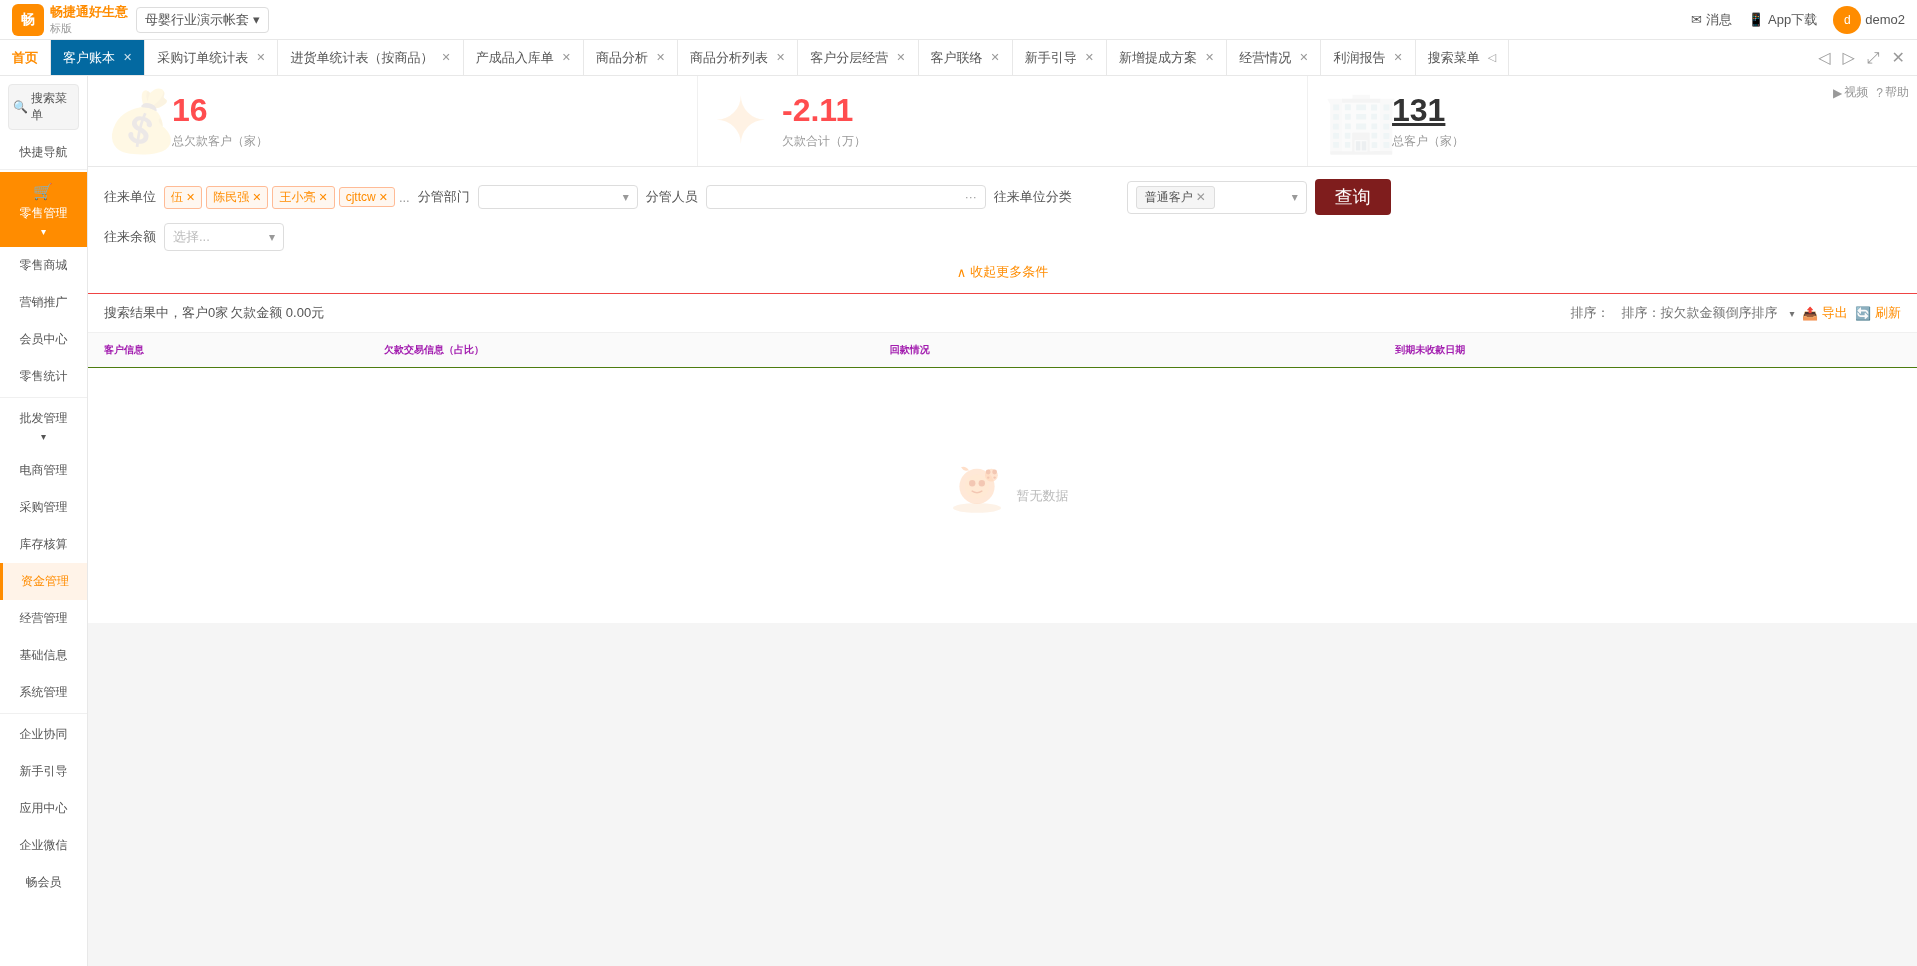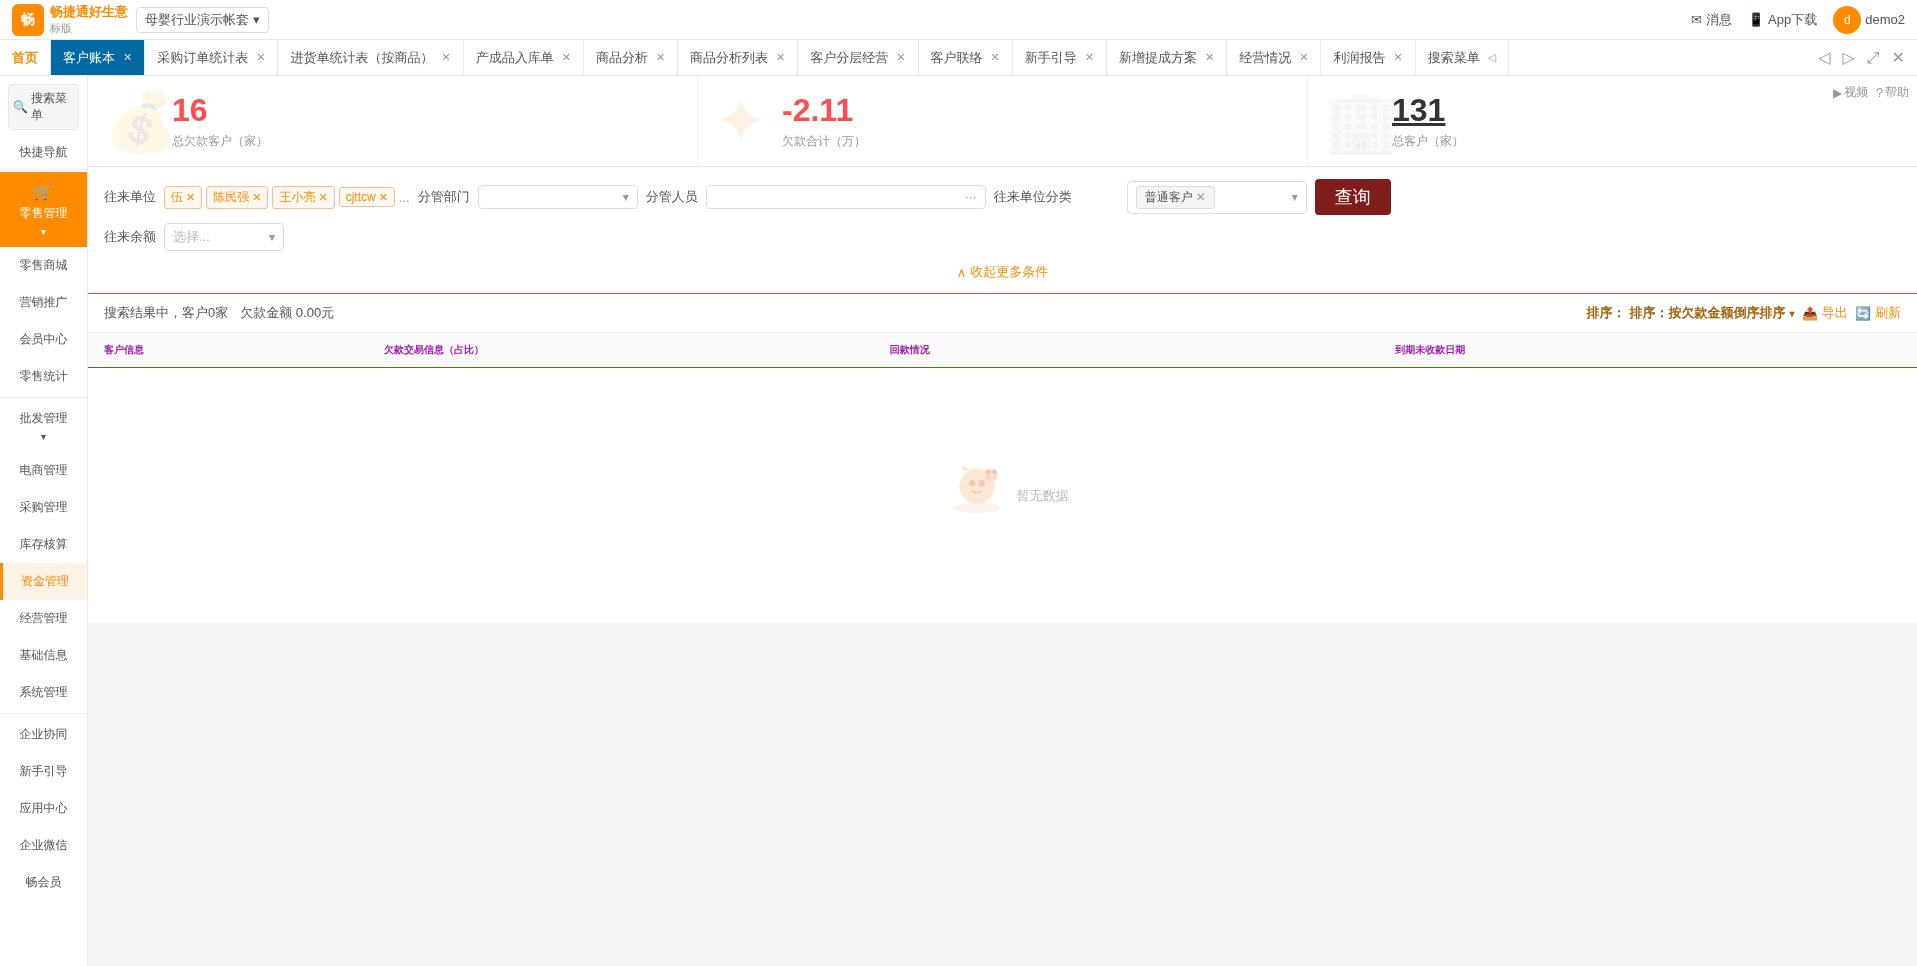--- a/index.html
+++ b/index.html
@@ -227,23 +227,23 @@
     .table-area { background: #fff; margin: 0; }
     .table-toolbar {
       display: flex;
       align-items: center;
       justify-content: space-between;
       padding: 10px 16px;
       border-bottom: 1px solid #f0f0f0;
       font-size: 13px;
       color: #555;
     }
-    .table-toolbar-left { display: flex; gap: 12px; align-items: center; }
+    .table-toolbar-left { display: flex; gap: 2px; align-items: center; }
     .table-toolbar-right { display: flex; align-items: center; gap: 8px; }
-    .sort-select { display: flex; align-items: center; gap: 4px; cursor: pointer; color: #a16207; font-weight: bold; }
+    .sort-select { display: flex; align-items: center; gap: 12px; cursor: pointer; color: #737373; }
     .toolbar-btn { display: flex; align-items: center; gap: 3px; cursor: pointer; color: #ff8c00; font-size: 13px; }
     .table-header {
       display: grid;
       grid-template-columns: 280px 1fr 1fr 1fr;
       background: #fafafa;
       border-bottom: 1px solid #4d7c0f;
       padding: 10px 16px;
       font-size: 10px;
       color: #a21caf;
       font-weight: bold;

